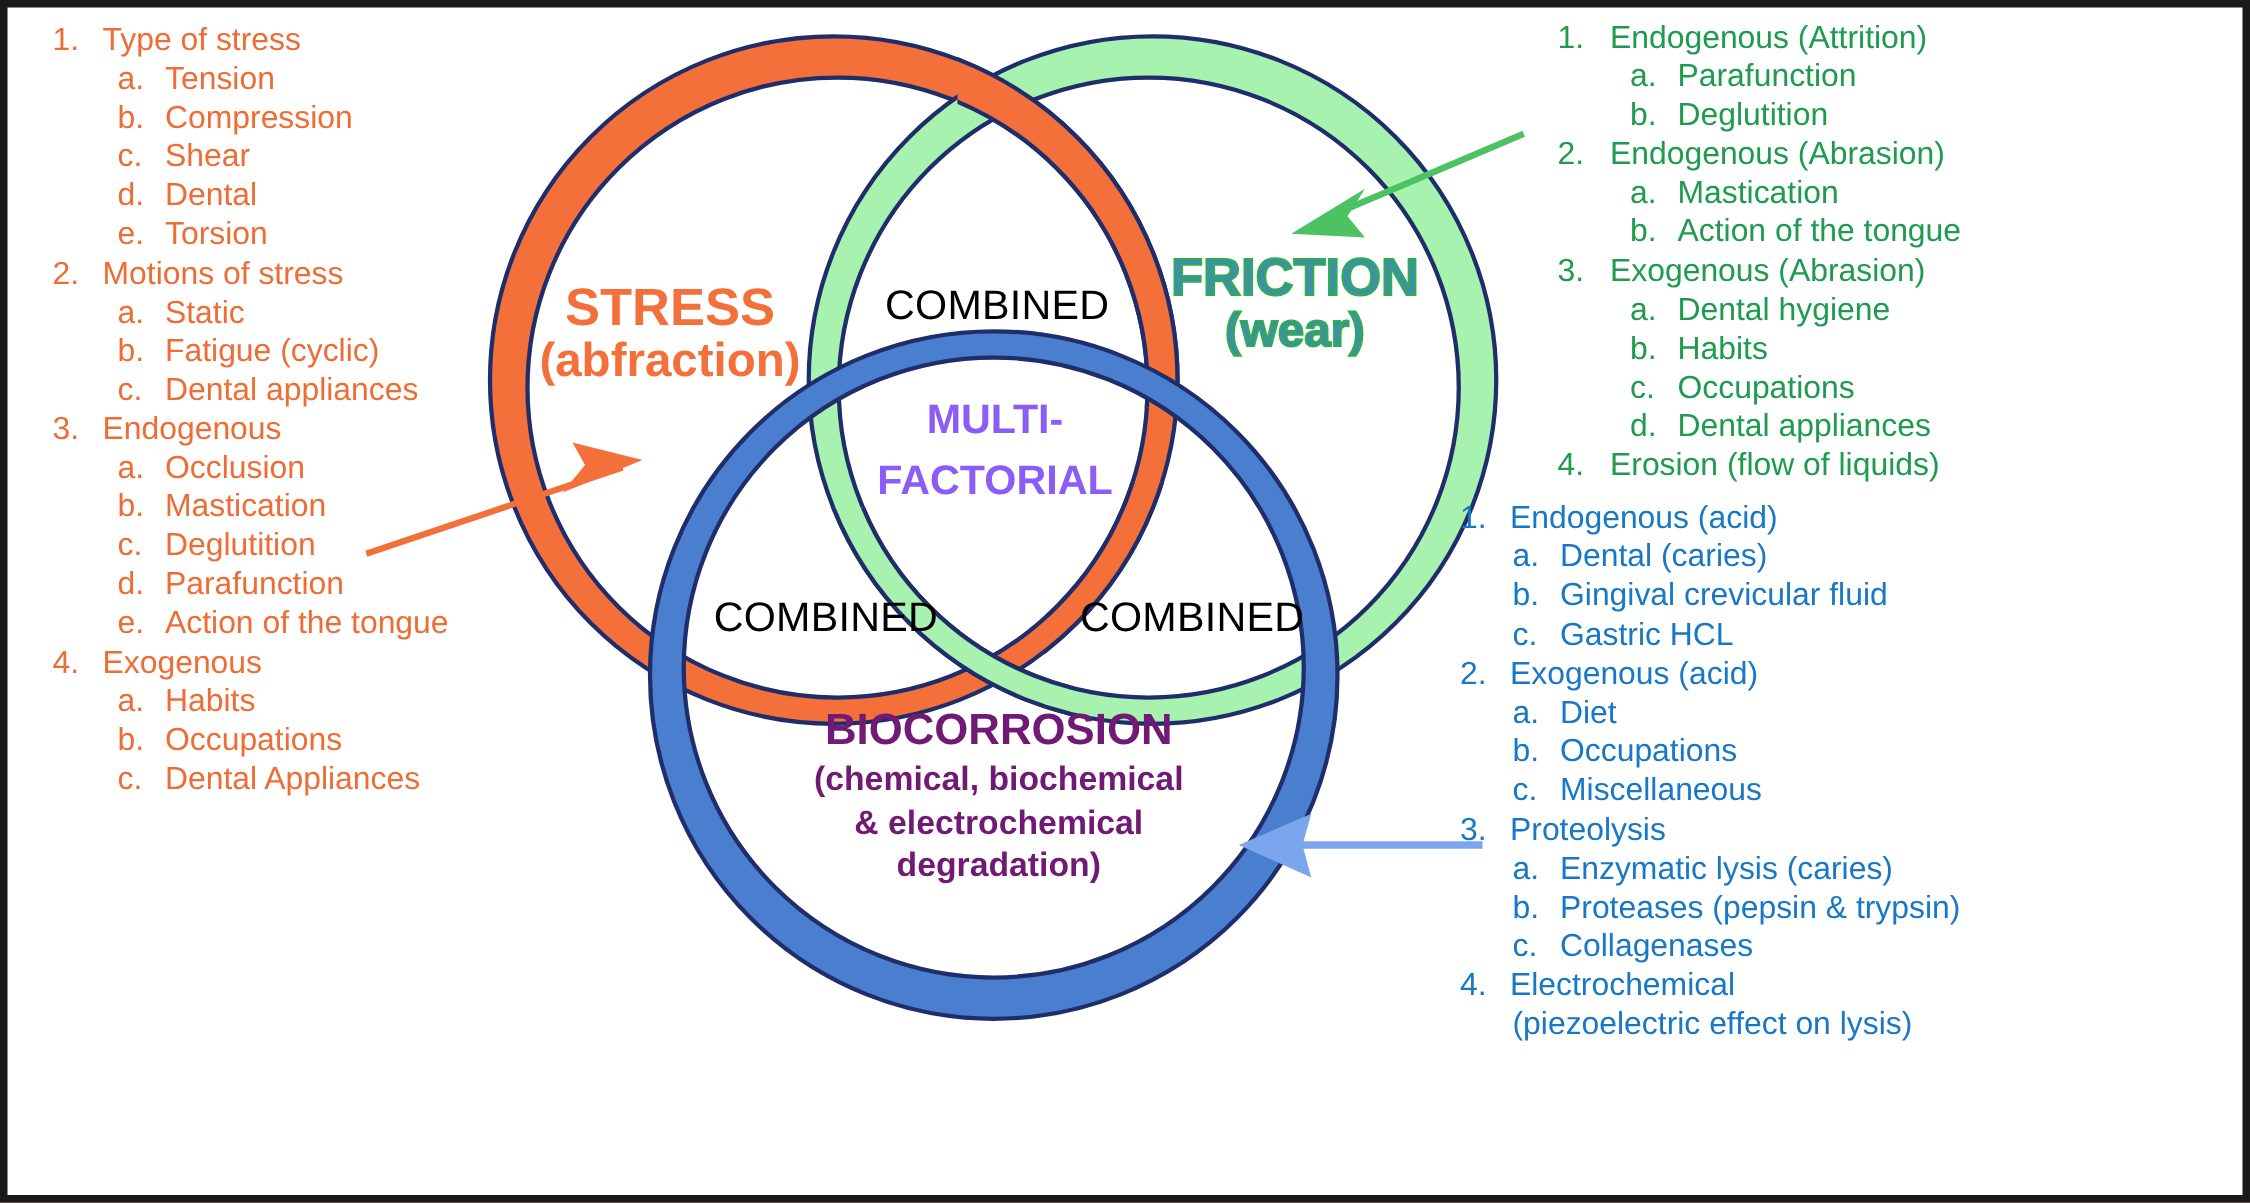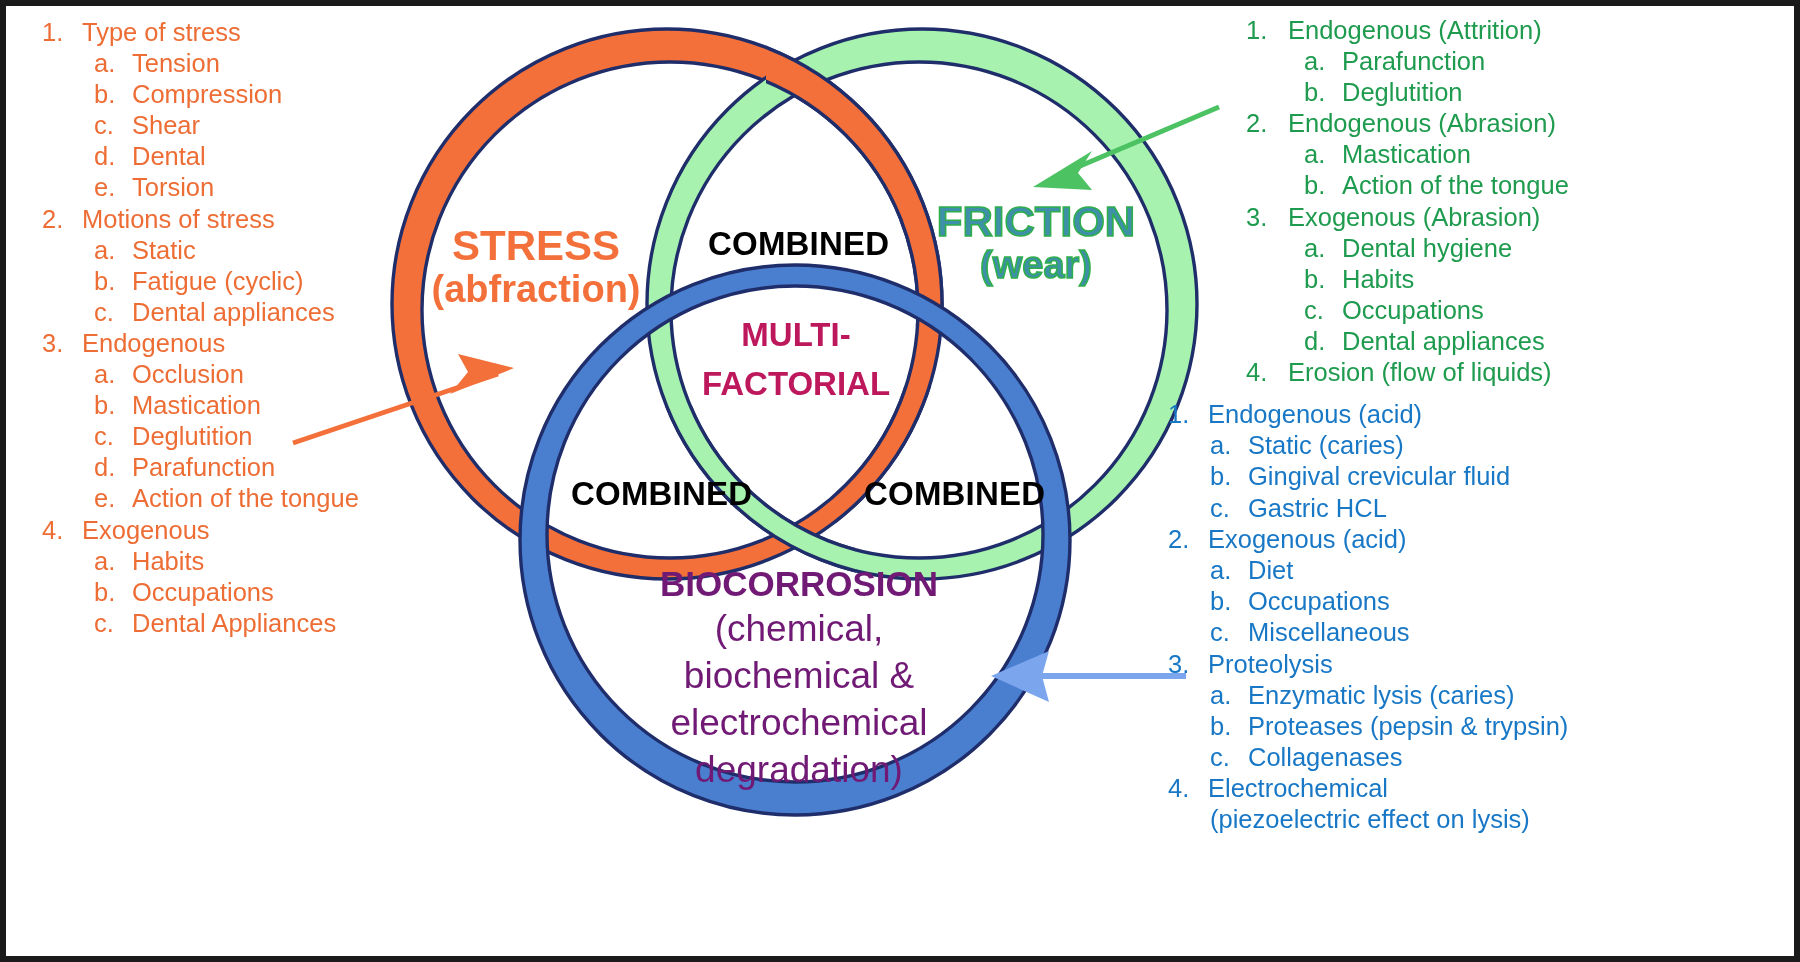--- a/index.html
+++ b/index.html
@@ -94,39 +94,39 @@
     font-size:42px;font-weight:bold;
     -webkit-text-stroke:1.6px #2FAE4C;
   }
   #lbl-friction .sub{font-size:38px;font-weight:bold;}
   #lbl-bio{
     left:633px;top:556px;width:320px;
     color:#701a75;
     font-size:35px;font-weight:bold;
     line-height:1.27;
   }
-  #lbl-bio .sub{font-size:37px;font-weight:normal;white-space:normal;display:block;}
+  #lbl-bio .sub{font-size:27px;font-weight:bold;white-space:normal;display:block;}
 
   .comb{
     position:absolute;
     color:#000000;
     font-size:33px;
-    font-weight:700;
+    font-weight:400;
     letter-spacing:0.2px;
     white-space:nowrap;
     font-family:"Liberation Sans", sans-serif;
   }
   #comb-top{left:702px;top:219px;}
   #comb-left{left:565px;top:469px;}
   #comb-right{left:858px;top:469px;}
   #lbl-multi{
     position:absolute;
     left:690px;top:305px;width:200px;
     text-align:center;
-    color:#be185d;
+    color:#8b5cf6;
     font-size:33px;font-weight:600;
     line-height:1.48;
   }
 </style>
 </head>
 <body>
 
 <div id="page">
 
   <svg id="venn" viewBox="0 0 1800 962" xmlns="http://www.w3.org/2000/svg">
@@ -400,21 +400,21 @@
         <span class="label">Erosion (flow of liquids)</span>
       </div>
     </div>
   <div class="list-col" id="bio-list">
       <div class="l1">
         <span class="marker">1.</span>
         <span class="label">Endogenous (acid)</span>
       </div>
       <div class="l2">
         <span class="marker">a.</span>
-        <span class="label">Static (caries)</span>
+        <span class="label">Dental (caries)</span>
       </div>
       <div class="l2">
         <span class="marker">b.</span>
         <span class="label">Gingival crevicular fluid</span>
       </div>
       <div class="l2">
         <span class="marker">c.</span>
         <span class="label">Gastric HCL</span>
       </div>
       <div class="l1">

